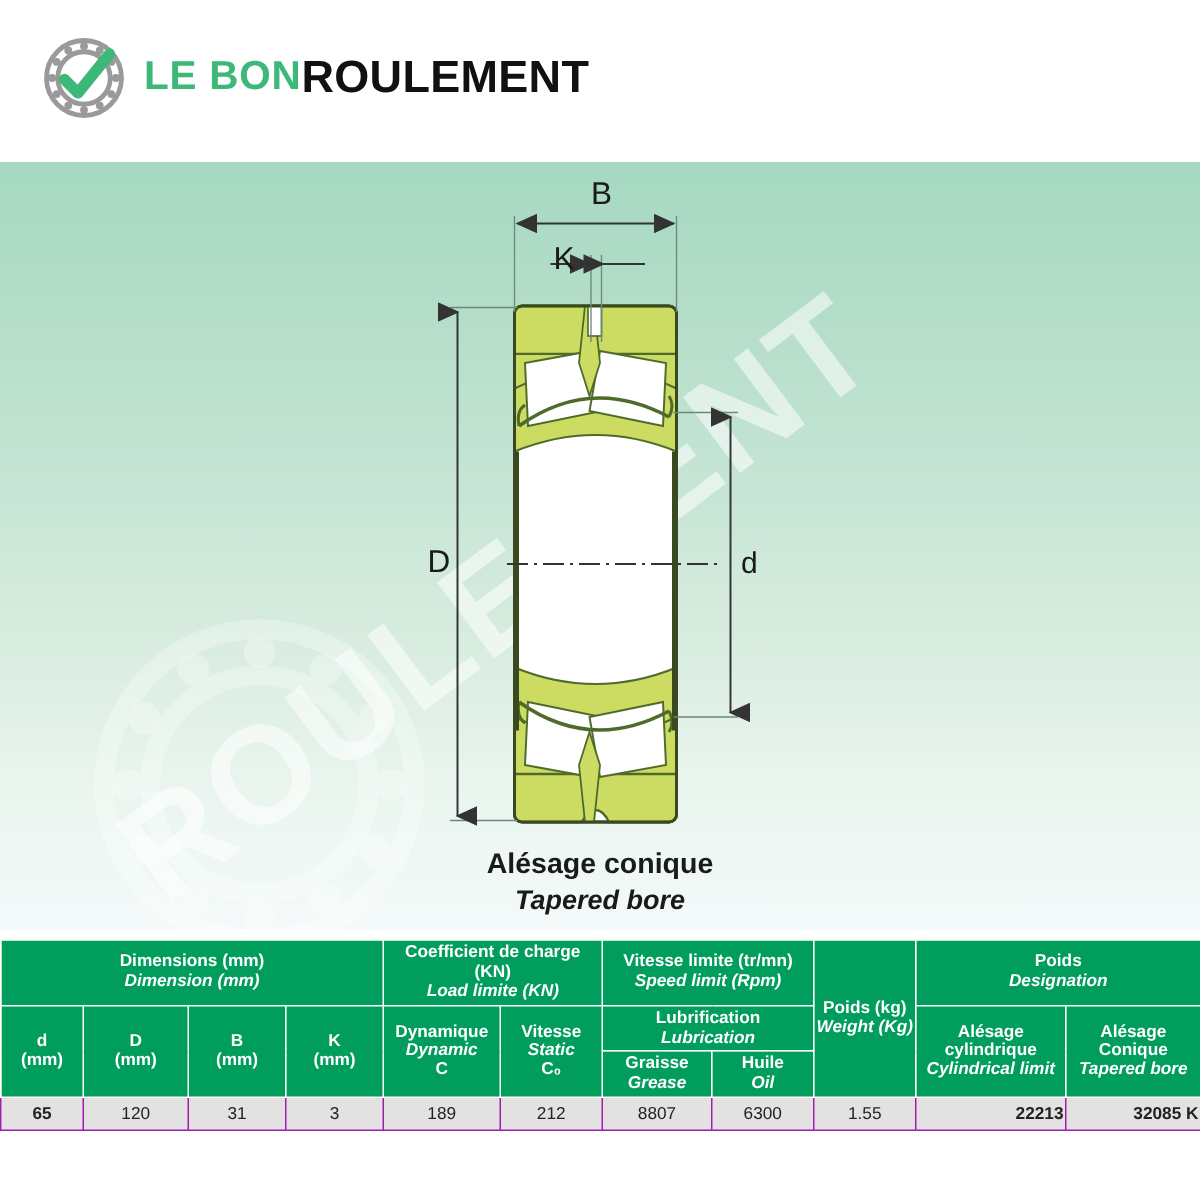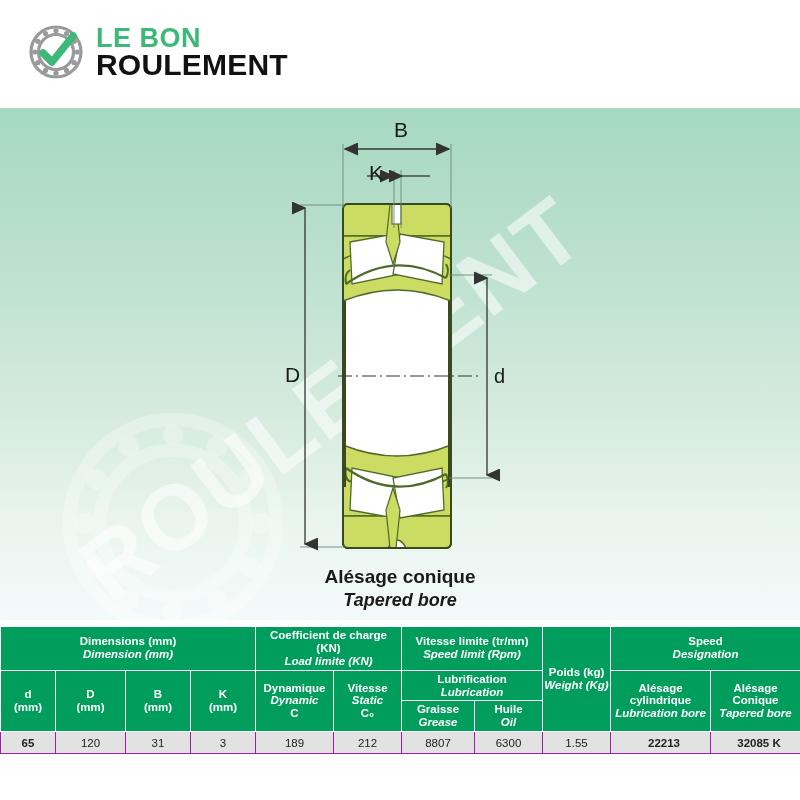--- a/index.html
+++ b/index.html
@@ -27,21 +27,21 @@
   #logo-wrap {
     position: absolute;
     left: 28px; top: 24px;
     display: flex;
     align-items: center;
     gap: 12px;
   }
   #logo-mark { width: 56px; height: 56px; display: block; }
   #logo-text {
     display: flex;
-    flex-direction: column;
+    flex-direction: row;
     line-height: 0.92;
   }
   .logo-line1 {
     font-size: 27px;
     font-weight: bold;
     color: #3cb878;
     letter-spacing: 0.5px;
     font-family: "Liberation Sans", sans-serif;
   }
   .logo-line2 {
@@ -159,21 +159,21 @@
     color: #222222;
     border: 1px solid #a21caf;
     border-top: 1px solid #ffffff;
     text-align: center;
     font-size: 11.5px;
     height: 22px;
     padding: 2px 1px;
     font-family: "Liberation Sans", sans-serif;
   }
   table.spec td.bold { font-weight: bold; }
-  table.spec td.leftal { text-align: center; padding-left: 8px; font-weight: bold; }
+  table.spec td.leftal { text-align: right; padding-left: 8px; font-weight: bold; }
   .hdr-tall { height: 56px; }
   .hdr-top  { height: 28px; }
 </style>
 </head>
 <body>
 
 <div id="page">
 
   <div id="header">
     <div id="logo-wrap">
@@ -349,21 +349,21 @@
           </th>
           <th colspan="2">
             <span>Vitesse limite (tr/mn)</span>
             <span class="en">Speed limit (Rpm)</span>
           </th>
           <th rowspan="3">
             <span>Poids (kg)</span>
             <span class="en">Weight (Kg)</span>
           </th>
           <th colspan="2">
-            <span>Speed</span>
+            <span>Poids</span>
             <span class="en">Designation</span>
           </th>
         </tr>
 
         <tr>
           <th rowspan="2" class="hdr-tall">
             <span>d</span>
             <span class="sub">(mm)</span>
           </th>
           <th rowspan="2" class="hdr-tall">
@@ -387,21 +387,21 @@
             <span>Vitesse</span>
             <span class="en">Static</span>
             <span class="sub">C₀</span>
           </th>
           <th colspan="2">
             <span>Lubrification</span>
             <span class="en">Lubrication</span>
           </th>
           <th rowspan="2">
             <span>Alésage cylindrique</span>
-            <span class="en">Lubrication bore</span>
+            <span class="en">Cylindrical limit</span>
           </th>
           <th rowspan="2">
             <span>Alésage Conique</span>
             <span class="en">Tapered bore</span>
           </th>
         </tr>
 
         <tr>
           <th>
             <span>Graisse</span>

